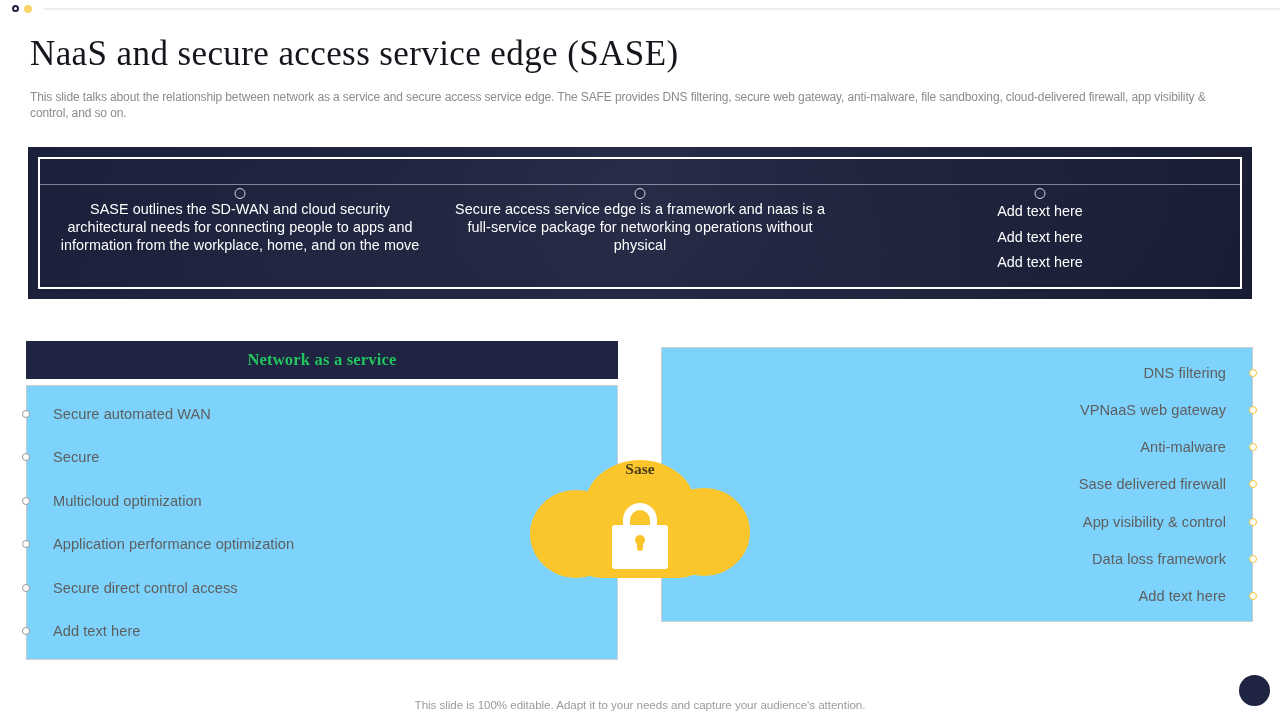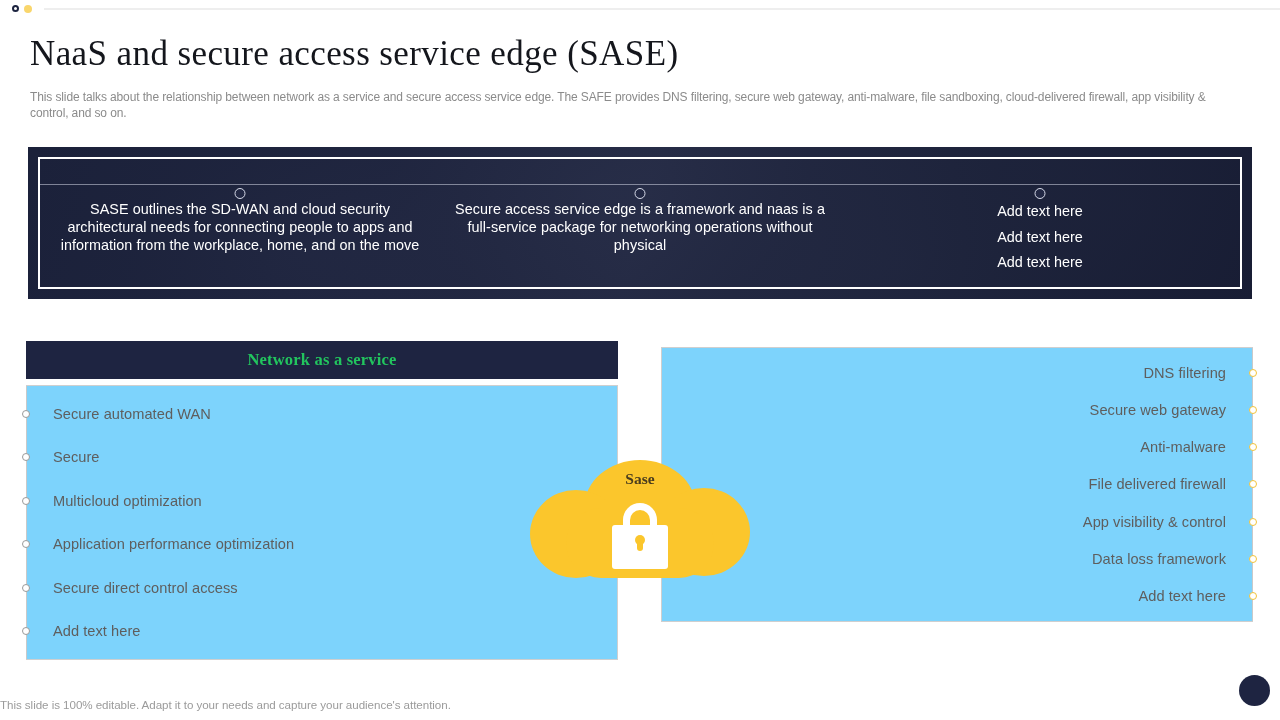--- a/index.html
+++ b/index.html
@@ -197,21 +197,21 @@
     left: 530px; top: 460px;
     width: 220px; height: 118px;
   }
   .puff { position: absolute; background: #fbc62c; border-radius: 50%; }
   .p1 { left: 54px;  top: 0px;   width: 112px; height: 96px; }
   .p2 { left: 0px;   top: 30px;  width: 92px;  height: 88px; }
   .p3 { left: 128px; top: 28px;  width: 92px;  height: 88px; }
   .p4 { left: 36px;  top: 48px;  width: 148px; height: 70px; border-radius: 36px; }
   .cloud-label {
     position: absolute;
-    left: 0; top: 10px;
+    left: 0; top: 0;
     width: 220px;
     text-align: center;
     font-family: "Liberation Serif", serif;
     font-weight: bold;
     font-size: 15.5px;
     color: #4a3d1e;
     z-index: 3;
   }
   .lock {
     position: absolute;
@@ -253,21 +253,21 @@
     width: 6px; height: 9px;
     background: #fbc62c;
     border-radius: 0 0 3px 3px;
   }
 
   
   .footer-note {
     position: absolute;
     left: 0; top: 698px;
     width: 1280px;
-    text-align: left;
+    text-align: center;
     font-size: 11.6px;
     color: #9b9b9b;
     letter-spacing: -0.05px;
   }
   .corner-blob {
     position: absolute;
     right: 10px; bottom: 14px;
     width: 31px; height: 31px;
     border-radius: 50%;
     background: #1e2441;
@@ -349,29 +349,29 @@
 
 <div class="panel panel-right">
   <div class="panel-body">
     <div class="rail rail-right"></div>
     <div class="items">
       <div class="item right">
         <span>DNS filtering</span>
         <span class="marker on-right"></span>
       </div>
       <div class="item right">
-        <span>Secure web gateway</span>
+        <span>VPNaaS web gateway</span>
         <span class="marker on-right"></span>
       </div>
       <div class="item right">
         <span>Anti-malware</span>
         <span class="marker on-right"></span>
       </div>
       <div class="item right">
-        <span>File delivered firewall</span>
+        <span>Sase delivered firewall</span>
         <span class="marker on-right"></span>
       </div>
       <div class="item right">
         <span>App visibility &amp; control</span>
         <span class="marker on-right"></span>
       </div>
       <div class="item right">
         <span>Data loss framework</span>
         <span class="marker on-right"></span>
       </div>

